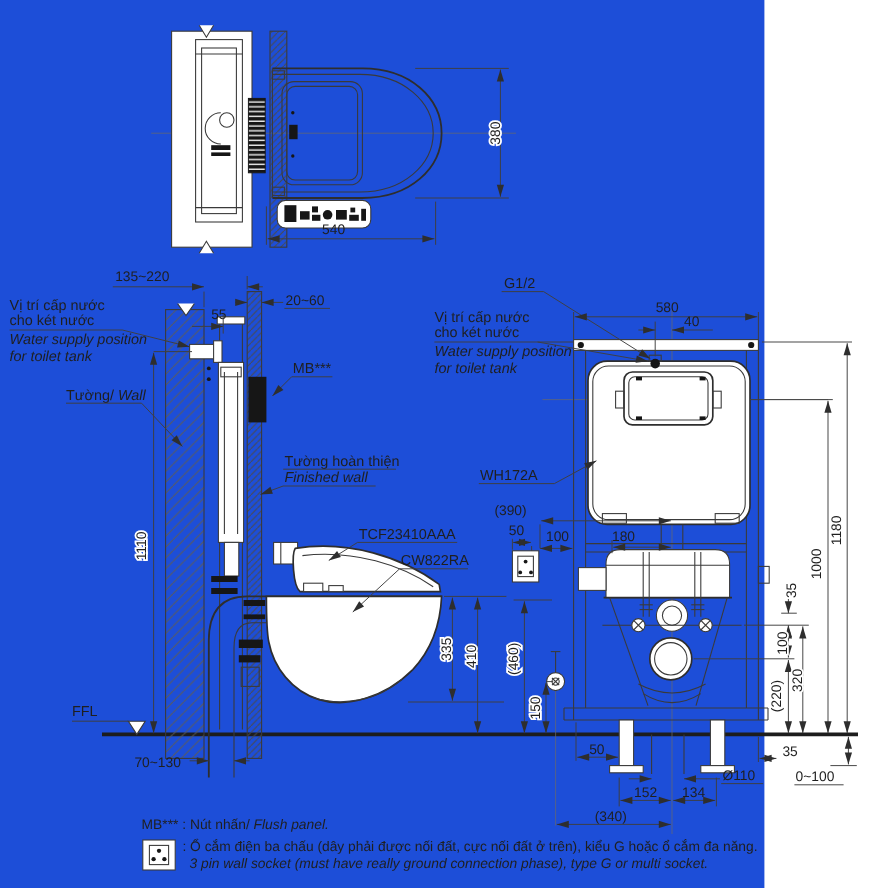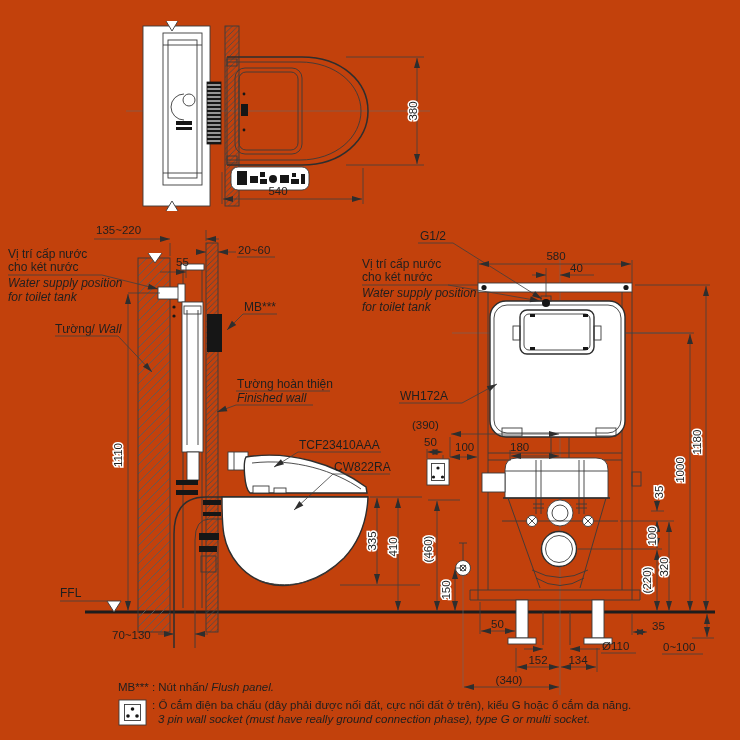--- a/index.html
+++ b/index.html
@@ -1,16 +1,16 @@
 <!DOCTYPE html>
 <html><head>
 <meta charset="utf-8">
 <style>
   html,body{margin:0;padding:0;background:#ffffff;}
-  .stage{width:740px;height:740px;position:relative;background:#c2410c;font-family:"Liberation Sans",sans-serif;}
+  .stage{width:637px;height:740px;position:relative;background:#1d4ed8;font-family:"Liberation Sans",sans-serif;}
   svg{display:block;}
   .ln{stroke:#3a3a3a;stroke-width:0.9;fill:none;}
   .ln2{stroke:#2e2e2e;stroke-width:1.5;fill:none;}
   .lnw{stroke:#3a3a3a;stroke-width:0.9;fill:#ffffff;}
   .lnw2{stroke:#2e2e2e;stroke-width:1.4;fill:#ffffff;}
   .blk{fill:#161616;stroke:none;}
   .cl{stroke:#6a6a6a;stroke-width:0.6;fill:none;}
   .dl{stroke:#3f3f3f;stroke-width:0.8;fill:none;}
   .thick{stroke:#1d1d1d;stroke-width:3;fill:none;}
   text{fill:#1f1f1f;font-family:"Liberation Sans",sans-serif;font-size:11.5px;}

